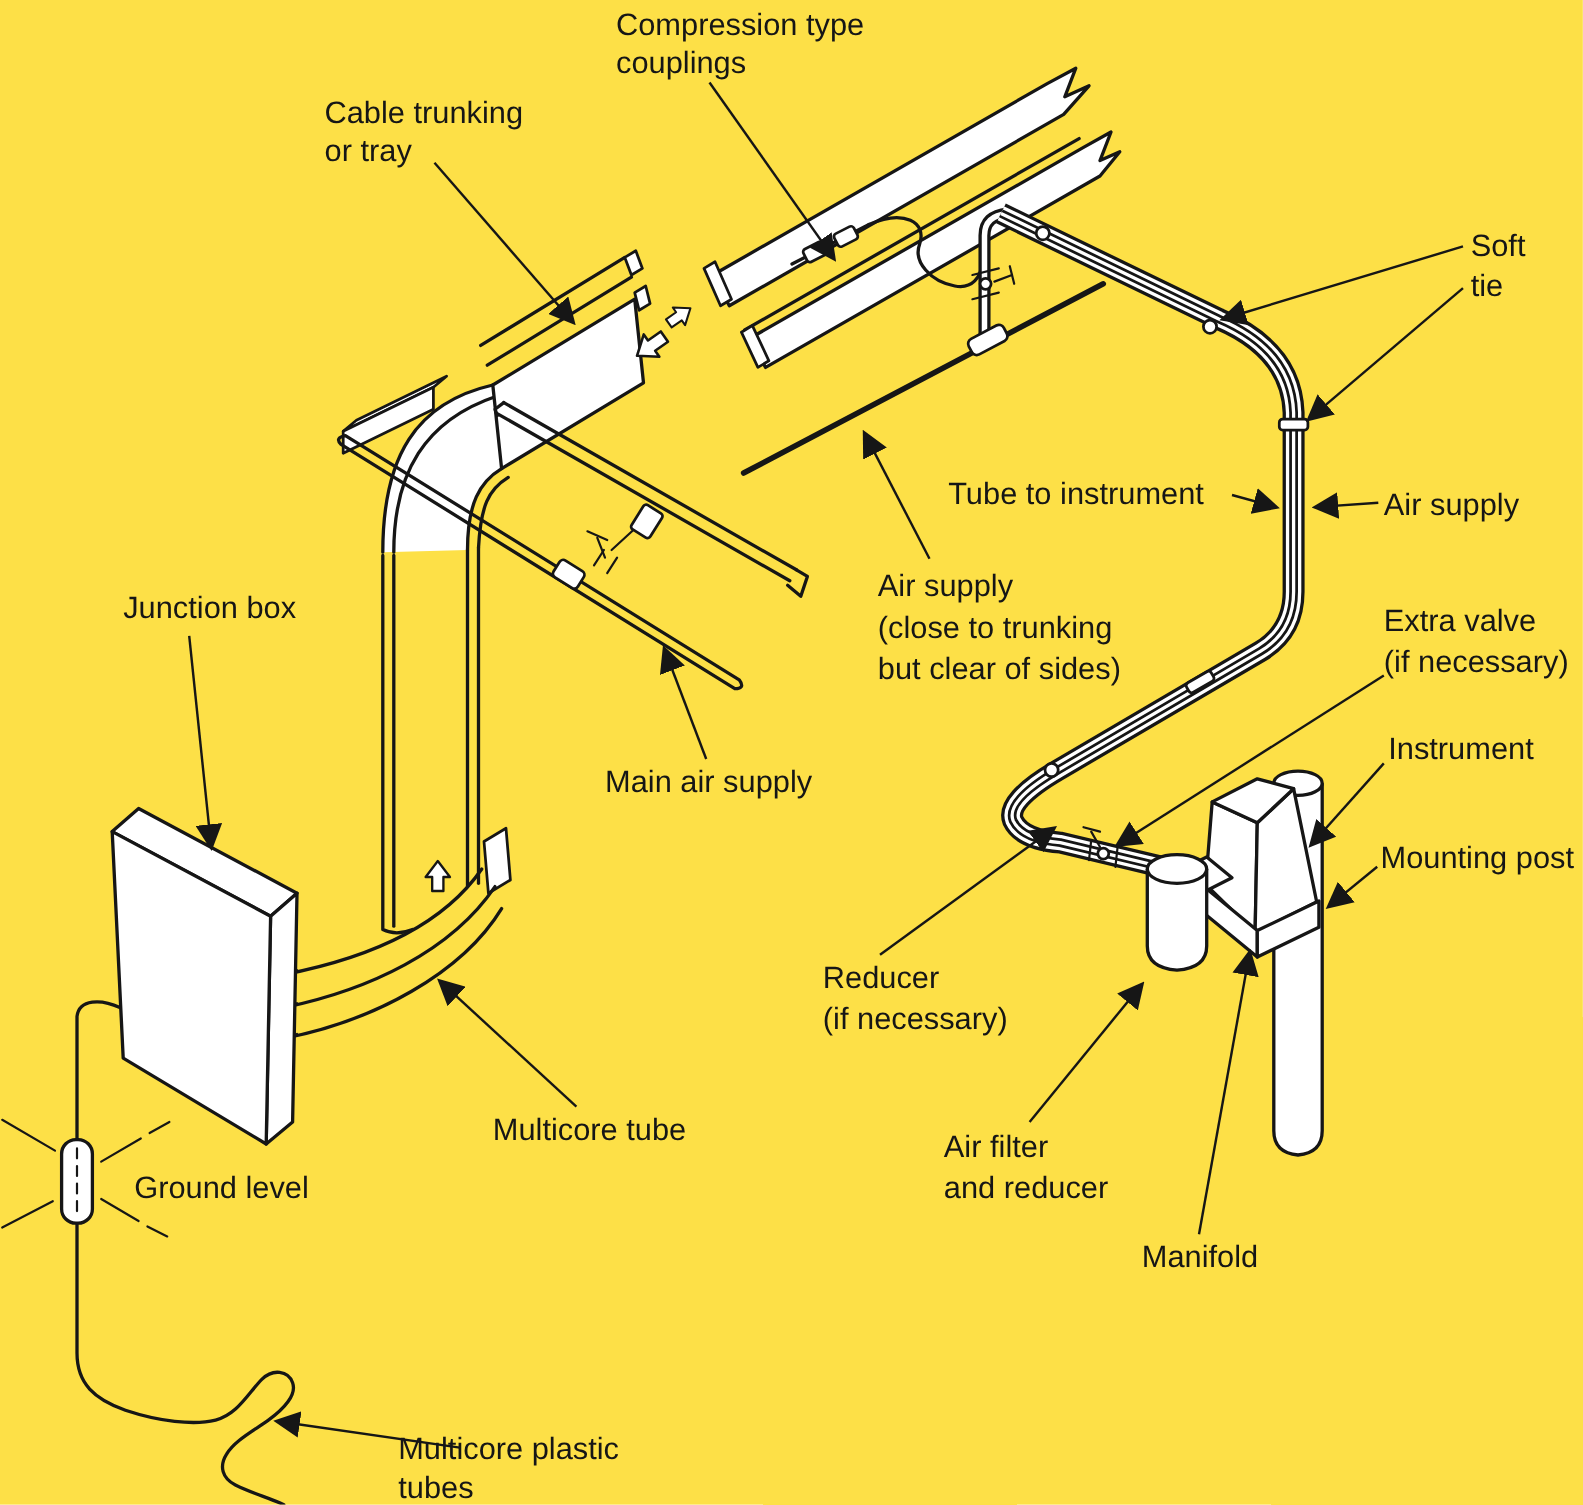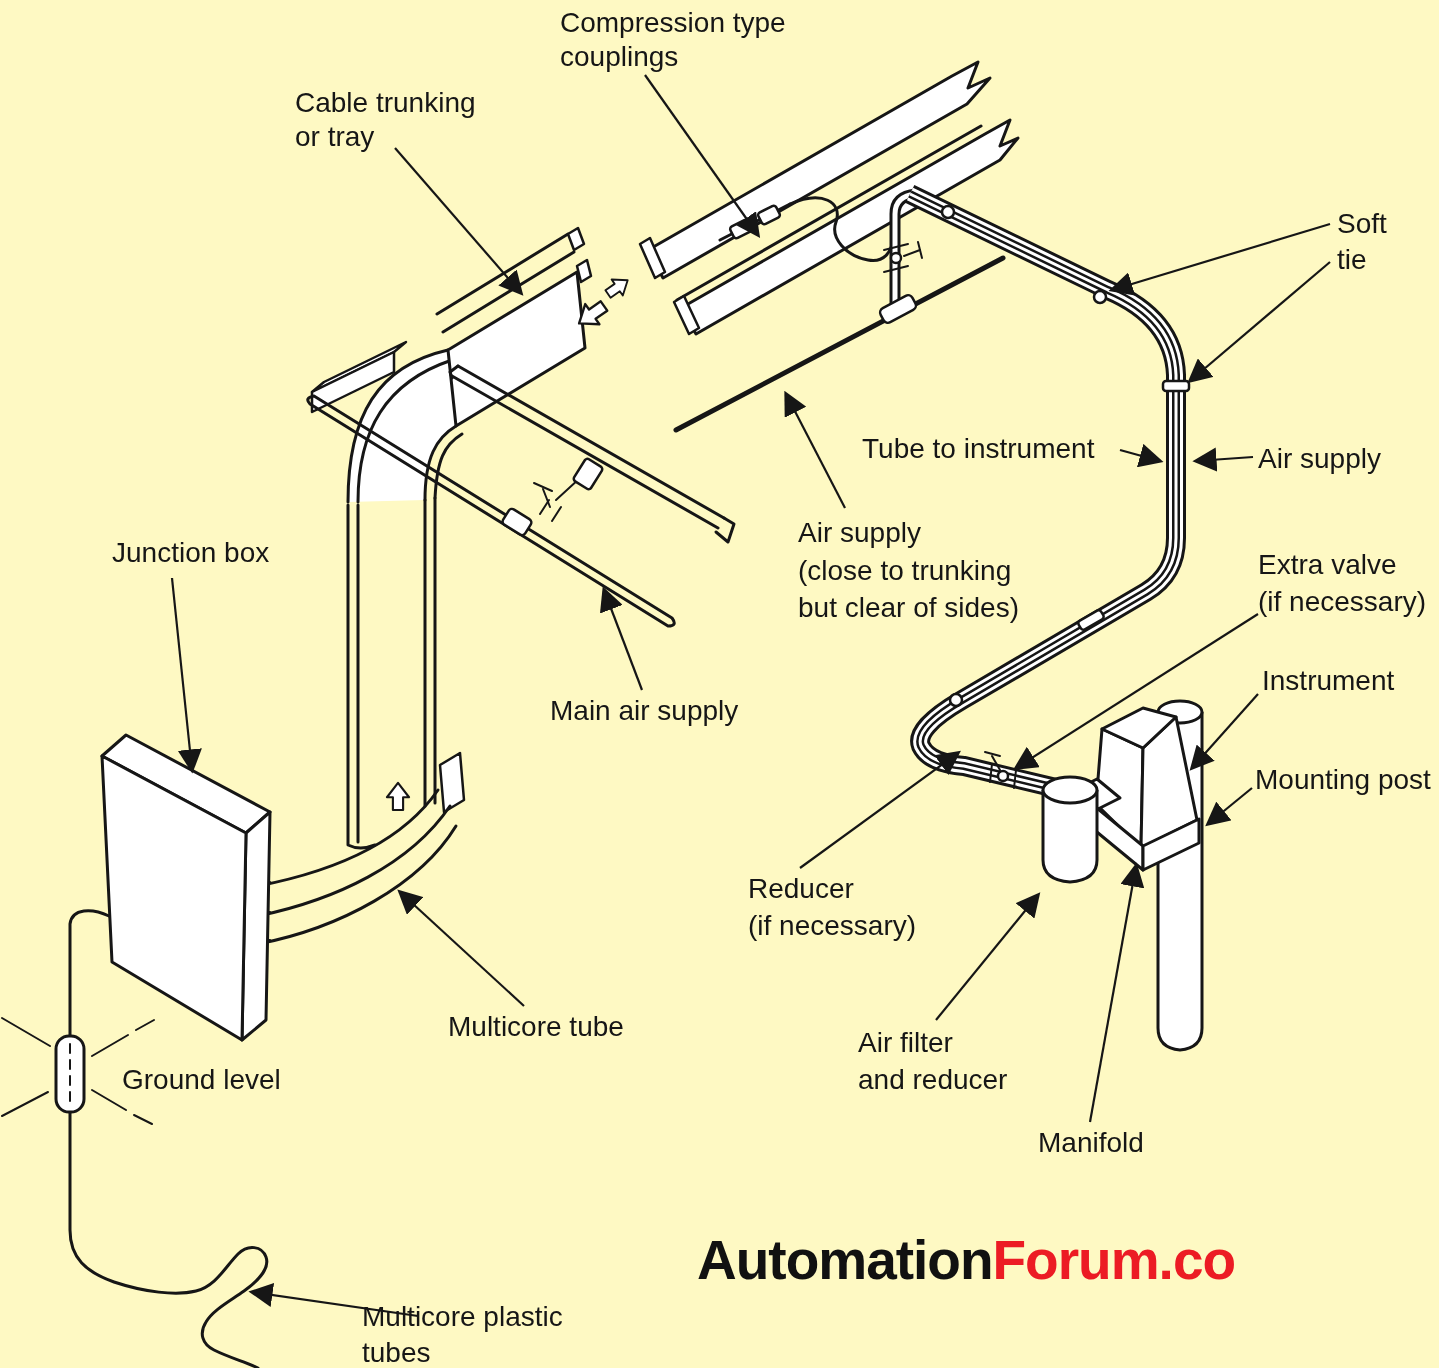--- a/index.html
+++ b/index.html
@@ -1,16 +1,16 @@
 <!DOCTYPE html>
 <html><head>
 <meta charset="utf-8">
 <style>
   html,body{margin:0;padding:0;background:#ffffff;}
-  .stage{position:relative;width:1439px;height:1368px;background:#fef9c3;overflow:hidden;
+  .stage{position:relative;width:1439px;height:1368px;background:#fde047;overflow:hidden;
          font-family:"Liberation Sans",sans-serif;}
   svg{position:absolute;left:0;top:0;}
   
   .ln{stroke:#161616;stroke-width:3;fill:none;stroke-linecap:round;stroke-linejoin:round;}
   .ln2{stroke:#161616;stroke-width:2;fill:none;stroke-linecap:round;stroke-linejoin:round;}
   .thick{stroke:#161616;stroke-width:5;fill:none;stroke-linecap:round;}
   .wfill{fill:#ffffff;stroke:#161616;stroke-width:3;stroke-linejoin:round;}
   .wfill2{fill:#ffffff;stroke:#161616;stroke-width:2.5;stroke-linejoin:round;}
   .t20{stroke:#161616;stroke-width:20;fill:none;stroke-linecap:butt;}
   .t14{stroke:#ffffff;stroke-width:14;fill:none;stroke-linecap:butt;}
@@ -233,16 +233,13 @@
       <text class="lab" x="448" y="1036">Multicore tube</text>
       <text class="lab" x="858" y="1052">Air filter</text>
       <text class="lab" x="858" y="1089">and reducer</text>
       <text class="lab" x="1038" y="1152">Manifold</text>
       <text class="lab" x="122" y="1089">Ground level</text>
       <text class="lab" x="362" y="1326">Multicore plastic</text>
       <text class="lab" x="362" y="1362">tubes</text>
     </g>
   </svg>
 
-  <div class="watermark">
-    <span class="wm-black">Automation</span><span class="wm-red">Forum.co</span>
-  </div>
 </div>
 
 </body></html>

